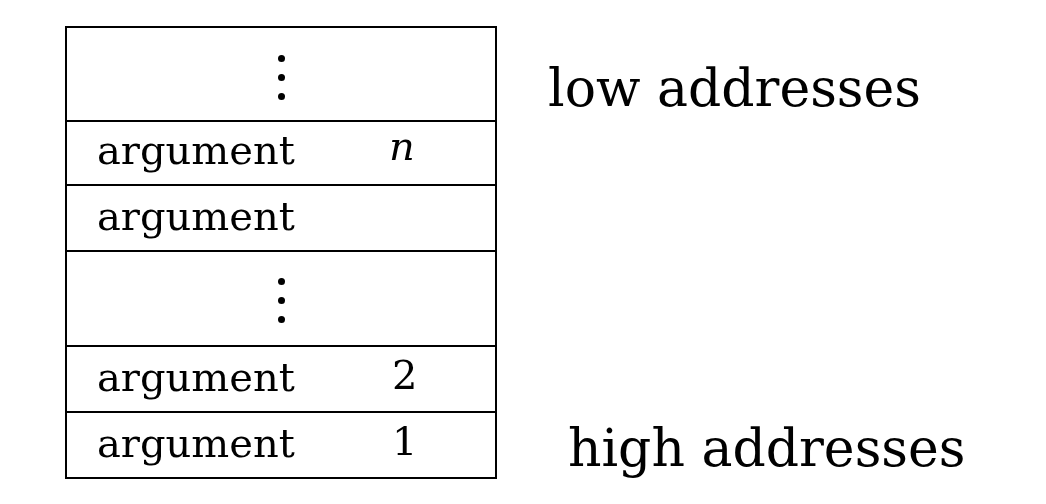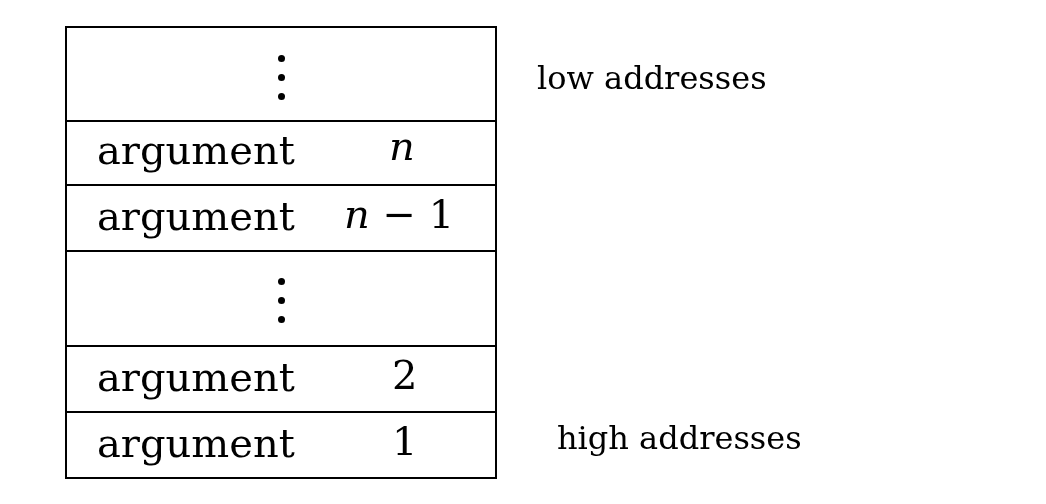--- a/index.html
+++ b/index.html
@@ -5,21 +5,21 @@
   html, body { margin:0; padding:0; background:#ffffff; }
   body { width:1046px; height:504px; position:relative; overflow:hidden;
          font-family:"DejaVu Serif","Liberation Serif",serif; color:#000; }
   .stack { position:absolute; left:65px; top:26px; width:430px; }
   .row { position:absolute; left:0; width:428px; border:2px solid #000; box-sizing:content-box; }
   .cell-text { position:absolute; font-size:40px; line-height:1; white-space:nowrap; }
   .name { left:30px; }
   .idx { font-style:italic; }
   .vdots { position:absolute; left:0; right:0; text-align:center; }
   .dot { width:7px; height:7px; border-radius:50%; background:#000; margin:0 auto 12px auto; }
-  .side { position:absolute; left:537px; font-size:32px; line-height:1; white-space:nowrap;text-align:right; }
+  .side { position:absolute; left:548px; font-size:52px; line-height:1; white-space:nowrap;text-align:right; }
 </style>
 </head>
 <body>
 
 <div class="stack">
 
   <div class="row" style="top:0;height:92px;">
     <div class="vdots" style="top:27px;">
       <div class="dot"></div>
         <div class="dot"></div>
@@ -27,21 +27,20 @@
     </div>
   </div>
 
   <div class="row" style="top:94px;height:64px;border-top:none;">
     <span class="cell-text name" style="top:10px;">argument</span>
     <span class="cell-text idx" style="top:6px;left:322px;">n</span>
   </div>
 
   <div class="row" style="top:160px;height:64px;border-top:none;">
     <span class="cell-text name" style="top:10px;">argument</span>
-    <span class="cell-text idx" style="top:8px;left:277px;font-style:normal;"><i>n</i> − 1</span>
   </div>
 
   <div class="row" style="top:226px;height:93px;border-top:none;">
     <div class="vdots" style="top:26px;">
       <div class="dot"></div>
         <div class="dot"></div>
         <div class="dot"></div>
     </div>
   </div>
 

